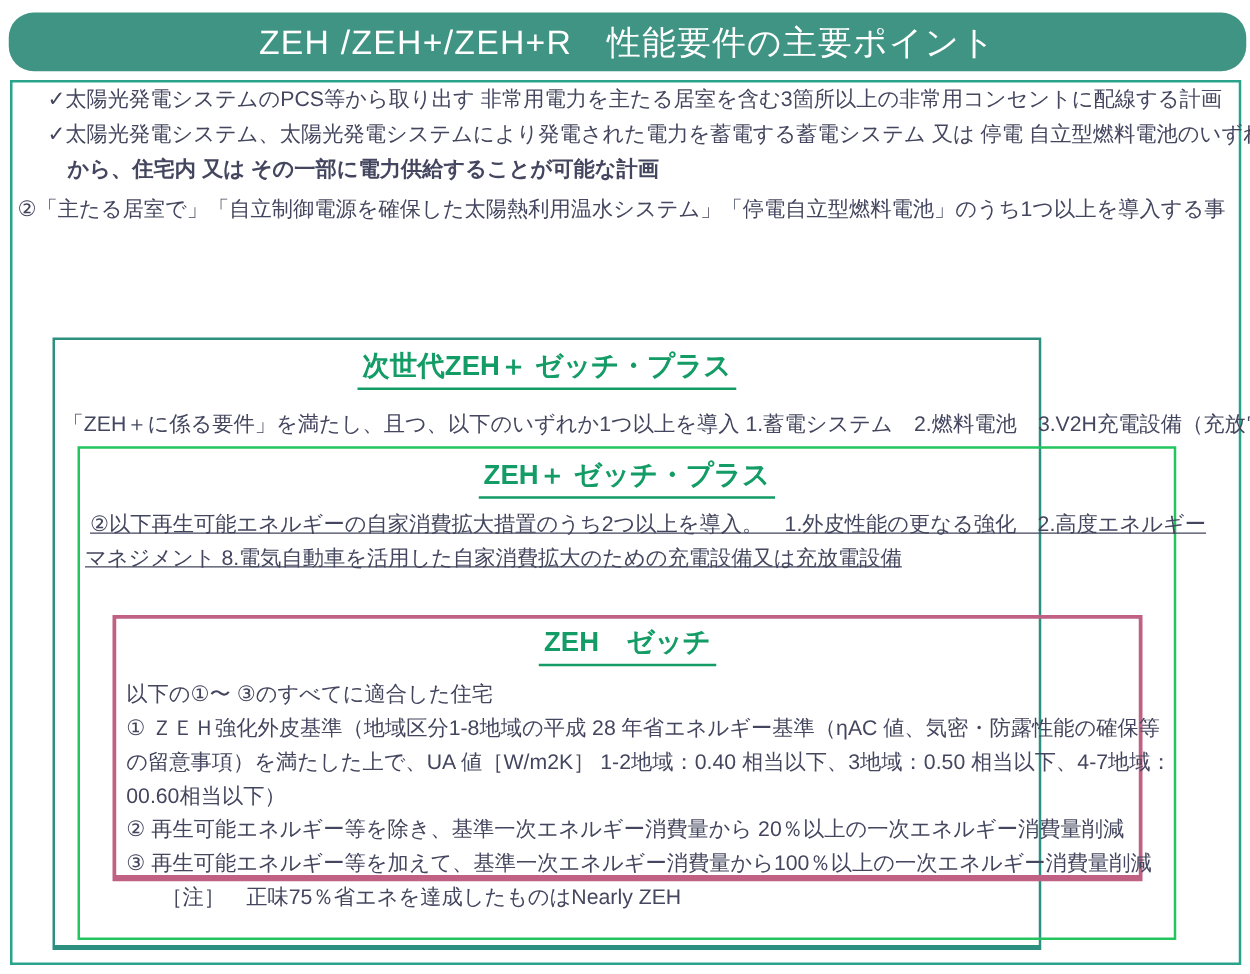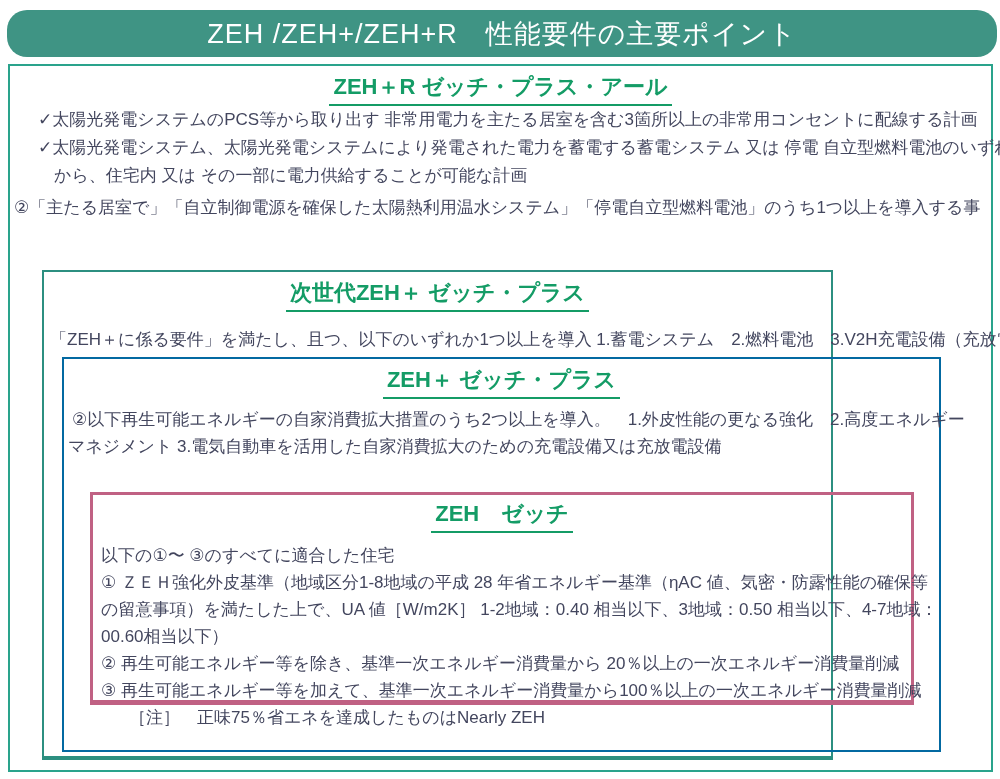--- a/index.html
+++ b/index.html
@@ -19,39 +19,39 @@
   }
   .header-bar .title {
     color: #ffffff; font-size: 27px; letter-spacing: 1px; font-weight: 500;
     white-space: nowrap;
   }
 
   
   .box { position: absolute; box-sizing: border-box; background: transparent; }
   .box-outer { left: 8px;  top: 64px;  width: 985px; height: 708px; border: 2px solid #2aa38c; }
   .box-gen   { left: 42px; top: 270px; width: 791px; height: 490px; border: 2px solid #2c8f80; border-bottom-width: 4px; }
-  .box-plus  { left: 62px; top: 357px; width: 879px; height: 395px; border: 2px solid #0369a1; }
+  .box-plus  { left: 62px; top: 357px; width: 879px; height: 395px; border: 2px solid #22c55e; text-decoration: underline; }
   .box-zeh   { left: 90px; top: 492px; width: 824px; height: 213px; border: 3px solid #c06183; border-bottom-width: 5px; }
 
   
   .sec-title { text-align: center; }
   .sec-title .t {
     display: inline-block;
     color: #149c66; font-size: 22px; font-weight: bold;
     border-bottom: 2px solid #149c66; padding: 0 4px 2px 4px;
     white-space: nowrap;
   }
 
   .box p { margin: 0; font-size: 17px; line-height: 28px; white-space: nowrap; }
 
   
   .box-outer .sec-title { padding-top: 6px; }
   .p-req1   { margin: 11px 0 0 6px !important; font-weight: bold; }
   .p-check  { margin-left: 28px !important; }
-  .p-cont   { margin-left: 44px !important; }
+  .p-cont   { margin-left: 44px !important; font-weight: bold; }
   .p-req2   { margin: 4px 0 0 4px !important; }
 
   
   .box-gen .sec-title { padding-top: 6px; }
   .box-gen .p-body { margin: 14px 0 0 6px !important; }
 
   
   .box-plus .sec-title { padding-top: 6px; }
   .box-plus .p-a { margin: 12px 0 0 8px !important; }
   .box-plus .p-b { margin: 7px 0 0 8px !important; }
@@ -67,42 +67,39 @@
 </head>
 <body>
 
 <div class="page">
 
   <div class="header-bar">
     <div class="title">ZEH /ZEH+/ZEH+R　性能要件の主要ポイント</div>
   </div>
 
   <div class="box box-outer">
-    <div class="sec-title">
-      <span class="t">ZEH＋R ゼッチ・プラス・アール</span>
-    </div>
     <p class="p-check">✓太陽光発電システムのPCS等から取り出す 非常用電力を主たる居室を含む3箇所以上の非常用コンセントに配線する計画</p>
     <p class="p-check">✓太陽光発電システム、太陽光発電システムにより発電された電力を蓄電する蓄電システム 又は 停電 自立型燃料電池のいずれか</p>
     <p class="p-cont">から、住宅内 又は その一部に電力供給することが可能な計画</p>
     <p class="p-req2">②「主たる居室で」「自立制御電源を確保した太陽熱利用温水システム」「停電自立型燃料電池」のうち1つ以上を導入する事</p>
   </div>
 
   <div class="box box-gen">
     <div class="sec-title">
       <span class="t">次世代ZEH＋ ゼッチ・プラス</span>
     </div>
     <p class="p-body">「ZEH＋に係る要件」を満たし、且つ、以下のいずれか1つ以上を導入 1.蓄電システム　2.燃料電池　3.V2H充電設備（充放電設備）</p>
   </div>
 
   <div class="box box-plus">
     <div class="sec-title">
       <span class="t">ZEH＋ ゼッチ・プラス</span>
     </div>
     <p class="p-b">②以下再生可能エネルギーの自家消費拡大措置のうち2つ以上を導入。　1.外皮性能の更なる強化　2.高度エネルギー</p>
-    <p class="p-c">マネジメント 3.電気自動車を活用した自家消費拡大のための充電設備又は充放電設備</p>
+    <p class="p-c">マネジメント 8.電気自動車を活用した自家消費拡大のための充電設備又は充放電設備</p>
   </div>
 
   <div class="box box-zeh">
     <div class="sec-title">
       <span class="t">ZEH　ゼッチ</span>
     </div>
     <p class="p-first">以下の①〜 ③のすべてに適合した住宅</p>
     <p>① ＺＥＨ強化外皮基準（地域区分1-8地域の平成 28 年省エネルギー基準（ηAC 値、気密・防露性能の確保等</p>
     <p>の留意事項）を満たした上で、UA 値［W/m2K］ 1-2地域：0.40 相当以下、3地域：0.50 相当以下、4-7地域：</p>
     <p>00.60相当以下）</p>

